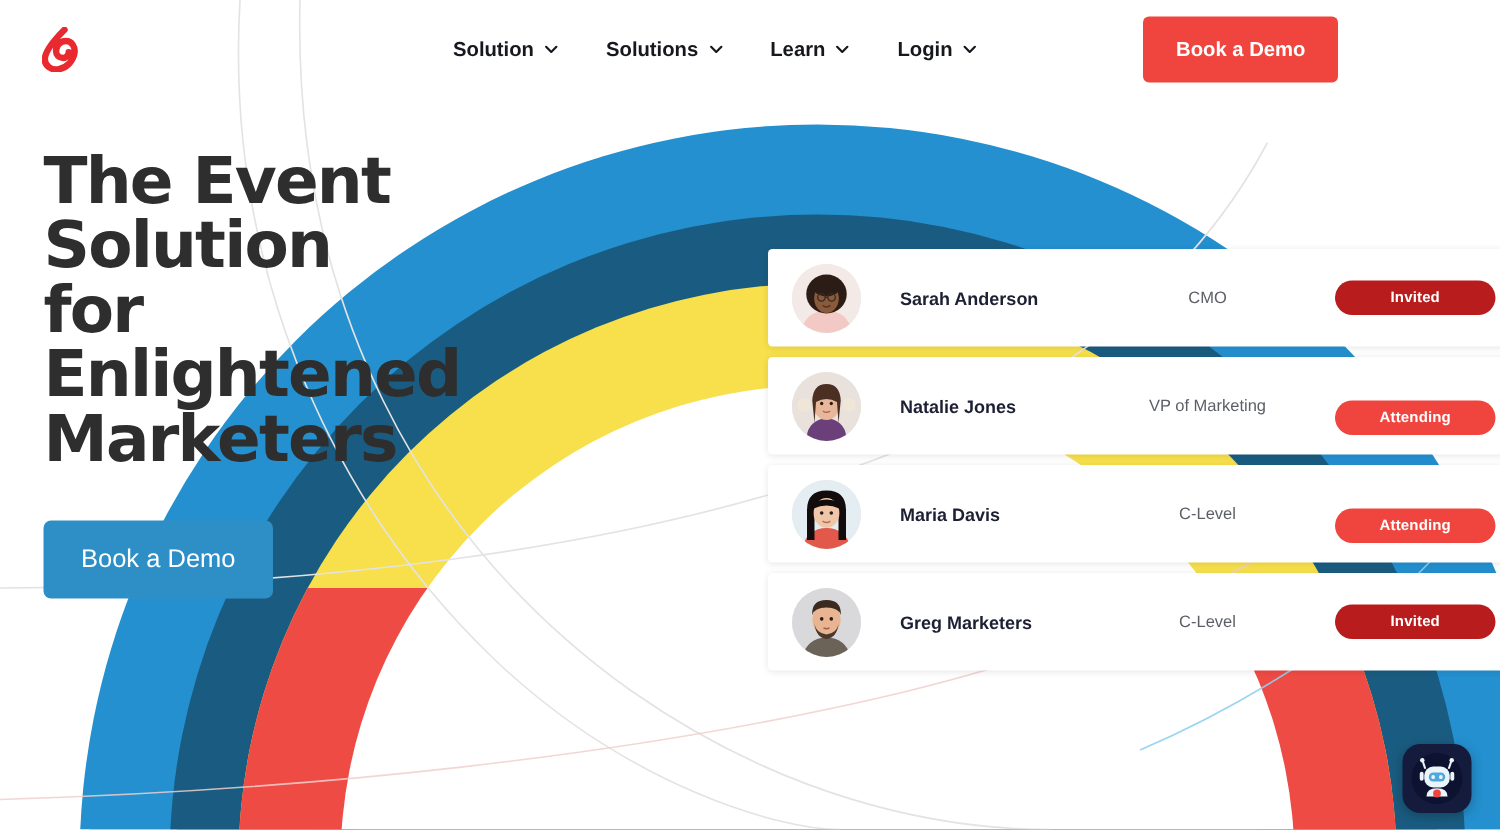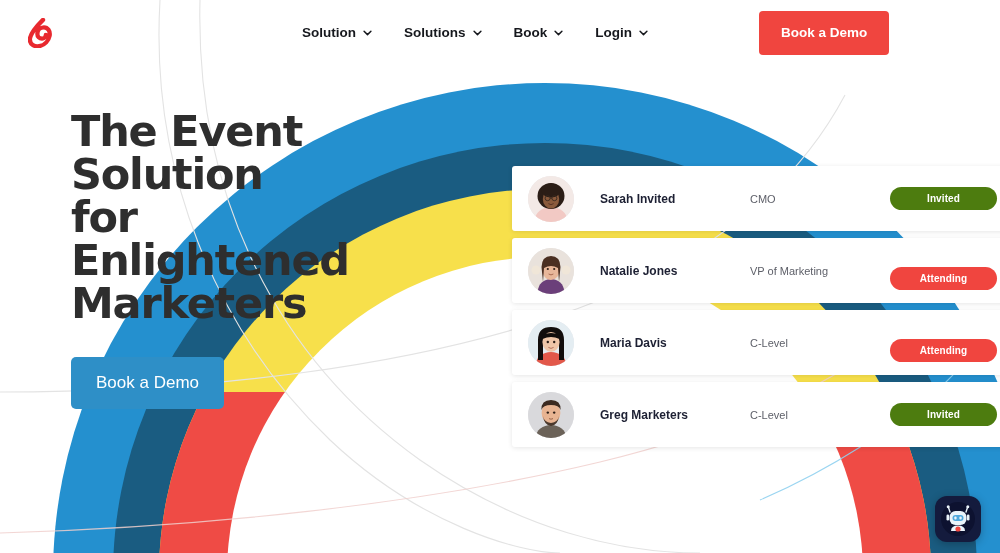--- a/index.html
+++ b/index.html
@@ -43,21 +43,21 @@
     border: none;
   }
   .btn-demo-top {
     height: 44px; padding: 0 22px; border-radius: 4px;
     background: #f0453f; color: #fff; font-size: 13.5px; font-weight: 700;
     display:flex; align-items:center; justify-content:center; cursor:pointer;
     border:none; white-space: nowrap;
   }
 
   
-  .hero { position: absolute; left: 29px; top: 110px; width: 420px; z-index: 20; margin-left: 42px; }
+  .hero { position: absolute; left: 29px; top: 100px; width: 420px; z-index: 20; }
   .hero h1 {
     font-size: 43px; line-height: 1.0; font-weight: 700;
     letter-spacing: -1.2px; color: #2e2e2e;
     font-family: "DejaVu Sans", sans-serif;
     max-width: 260px;
   }
   .hero p {
     margin-top: 26px; font-size: 19.5px; line-height: 1.35;
     color: #3a3a3a; max-width: 330px; font-weight: 400;
   }
@@ -80,30 +80,30 @@
     width: 46px; height: 46px; border-radius: 50%;
     overflow: hidden; flex: none; position: relative;
     background: #e8e8ea;
   }
   .avatar svg { display:block; }
   .person-name {
     margin-left: 26px; width: 150px;
     font-size: 12px; font-weight: 700; color: #1d2033;
   }
   .person-role {
-    width: 110px; font-size: 11px; color: #5d5f68; font-weight: 400;
+    width: 110px; font-size: 11px; color: #5d5f68; font-weight: 400; text-align: center;
   }
   .pill {
     margin-left: auto; margin-right: 35px;
     width: 107px; height: 23px; border-radius: 12px;
     display:flex; align-items:center; justify-content:center;
     font-size: 10px; font-weight: 700; color: #fff; cursor: pointer;
     border: none; letter-spacing: .1px;
   }
-  .pill.invited { background: #4d7c0f; }
+  .pill.invited { background: #b91c1c; }
   .pill.attending { background: #f0453f; margin-top: 15px; }
 
   
   .chat-widget {
     position: absolute; right: 19px; bottom: 11px;
     width: 46px; height: 46px; border-radius: 12px;
     background: #141b3d; z-index: 40; cursor: pointer;
     display:flex; align-items:center; justify-content:center;
     box-shadow: 0 2px 8px rgba(0,0,0,0.25);
     border: none;
@@ -191,21 +191,21 @@
           <path d="M1 1.4 L5 5.4 L9 1.4" fill="none" stroke="#16181d" stroke-width="1.7" stroke-linecap="round" stroke-linejoin="round"></path>
         </svg>
       </div>
       <div class="nav-item">
         <span>Solutions</span>
         <svg class="chev" viewBox="0 0 10 7">
           <path d="M1 1.4 L5 5.4 L9 1.4" fill="none" stroke="#16181d" stroke-width="1.7" stroke-linecap="round" stroke-linejoin="round"></path>
         </svg>
       </div>
       <div class="nav-item">
-        <span>Book</span>
+        <span>Learn</span>
         <svg class="chev" viewBox="0 0 10 7">
           <path d="M1 1.4 L5 5.4 L9 1.4" fill="none" stroke="#16181d" stroke-width="1.7" stroke-linecap="round" stroke-linejoin="round"></path>
         </svg>
       </div>
       <div class="nav-item">
         <span>Login</span>
         <svg class="chev" viewBox="0 0 10 7">
           <path d="M1 1.4 L5 5.4 L9 1.4" fill="none" stroke="#16181d" stroke-width="1.7" stroke-linecap="round" stroke-linejoin="round"></path>
         </svg>
       </div>
@@ -232,21 +232,21 @@
           <ellipse cx="23" cy="44" rx="16" ry="13" fill="#f2c9c4"></ellipse>
           <ellipse cx="23" cy="20" rx="13.5" ry="13" fill="#2b1d16"></ellipse>
           <ellipse cx="23" cy="23" rx="8.2" ry="9.6" fill="#8a5a3c"></ellipse>
           <ellipse cx="23" cy="14.5" rx="9.5" ry="7" fill="#2b1d16"></ellipse>
           <circle cx="19.6" cy="22.2" r="2.5" fill="none" stroke="#3a2a20" stroke-width="0.9"></circle>
           <circle cx="26.4" cy="22.2" r="2.5" fill="none" stroke="#3a2a20" stroke-width="0.9"></circle>
           <path d="M22.1 22.2 L23.9 22.2" stroke="#3a2a20" stroke-width="0.9"></path>
           <path d="M20.4 27.6 Q23 29.8 25.6 27.6" fill="none" stroke="#5a3526" stroke-width="1"></path>
         </svg>
       </div>
-      <div class="person-name">Sarah Invited</div>
+      <div class="person-name">Sarah Anderson</div>
       <div class="person-role">CMO</div>
       <button class="pill invited">Invited</button>
     </div>
 
     <div class="card">
       <div class="avatar">
         <svg width="46" height="46" viewBox="0 0 46 46">
           <rect width="46" height="46" fill="#e9e2dc"></rect>
           <ellipse cx="23" cy="43" rx="13" ry="12" fill="#6b3f7a"></ellipse>
           <ellipse cx="23" cy="21" rx="9" ry="11" fill="#e8b79a"></ellipse>

